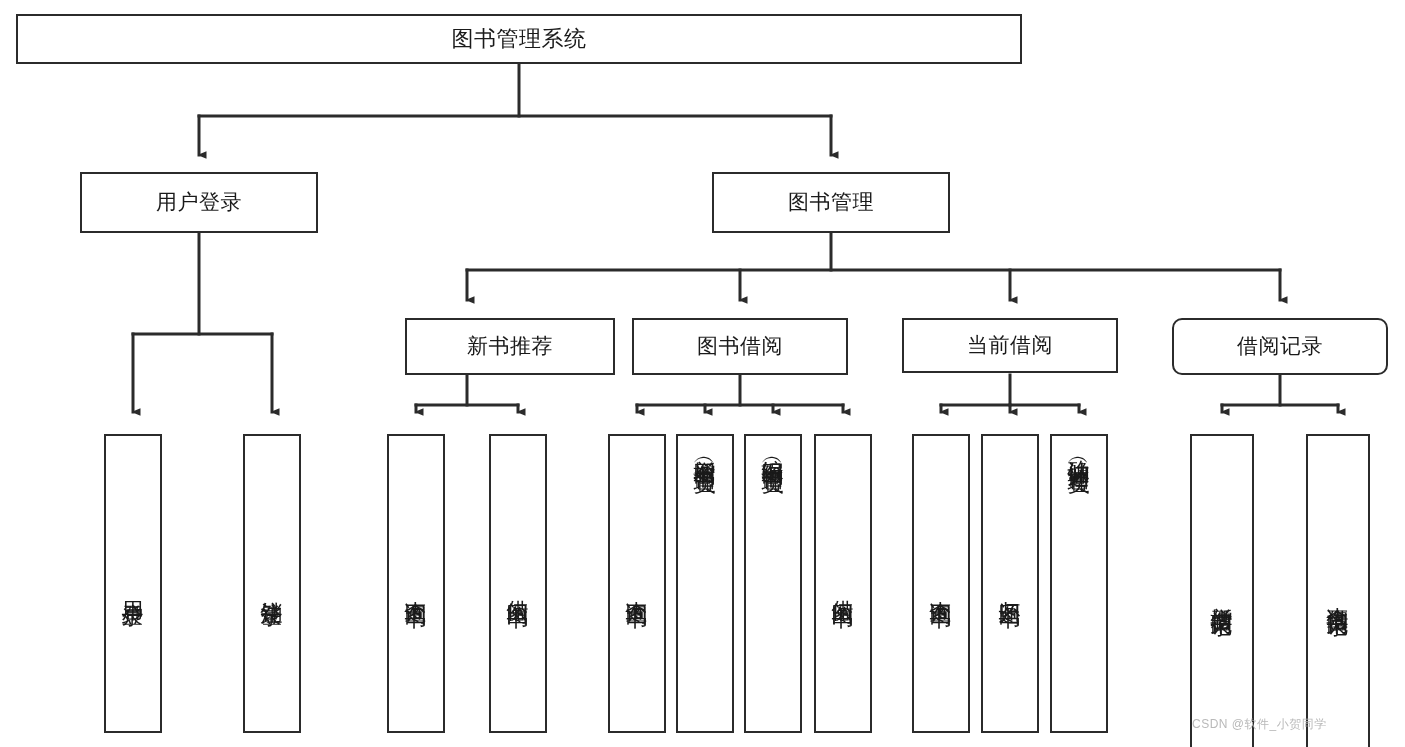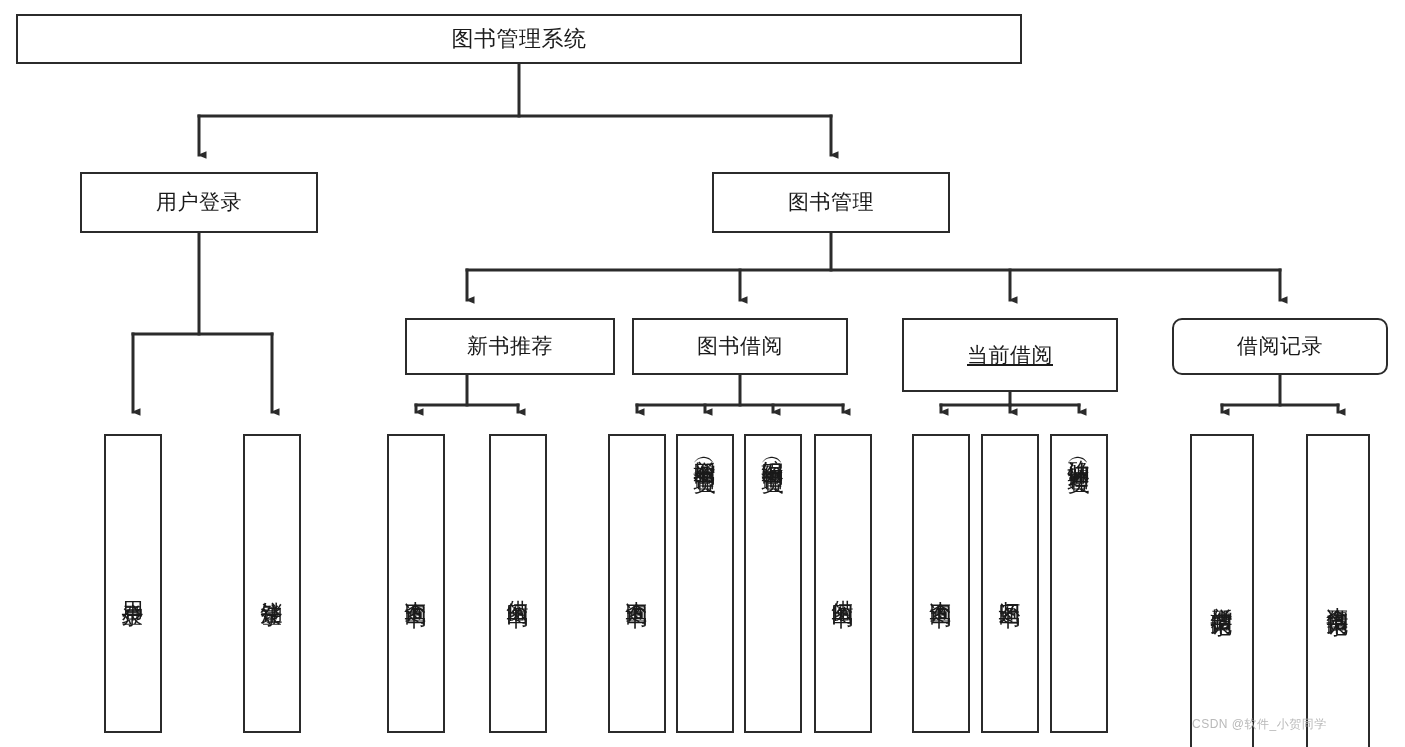--- a/index.html
+++ b/index.html
@@ -143,21 +143,21 @@
   </div>
 
   <div class="node horiz" style="left:362px; top:318px; width:210px; height:57px;margin-left:43px;">
     <span class="node-label">新书推荐</span>
   </div>
 
   <div class="node horiz" style="left:632px; top:318px; width:216px; height:57px;justify-content:center;">
     <span class="node-label">图书借阅</span>
   </div>
 
-  <div class="node horiz" style="left:902px; top:318px; width:216px; height:74px;text-decoration:underline;">
+  <div class="node horiz" style="left:902px; top:318px; width:216px; height:55px;">
     <span class="node-label">当前借阅</span>
   </div>
 
   <div class="node horiz" style="left:1172px; top:318px; width:216px; height:57px;border-radius:10px;">
     <span class="node-label">借阅记录</span>
   </div>
 
   <div class="node vert mid" style="left:104px; top:434px; width:58px; height:299px;">
     <span class="node-label">用户登录</span>
   </div>

